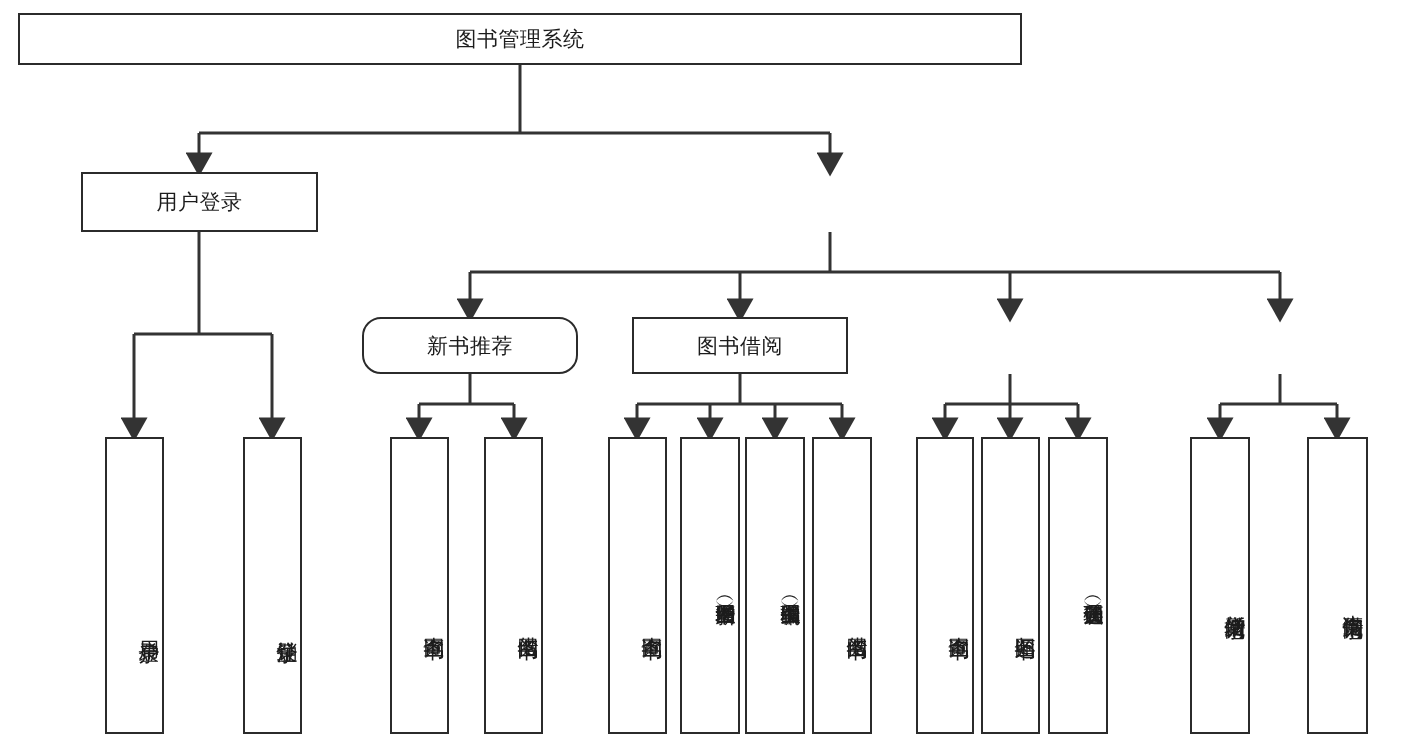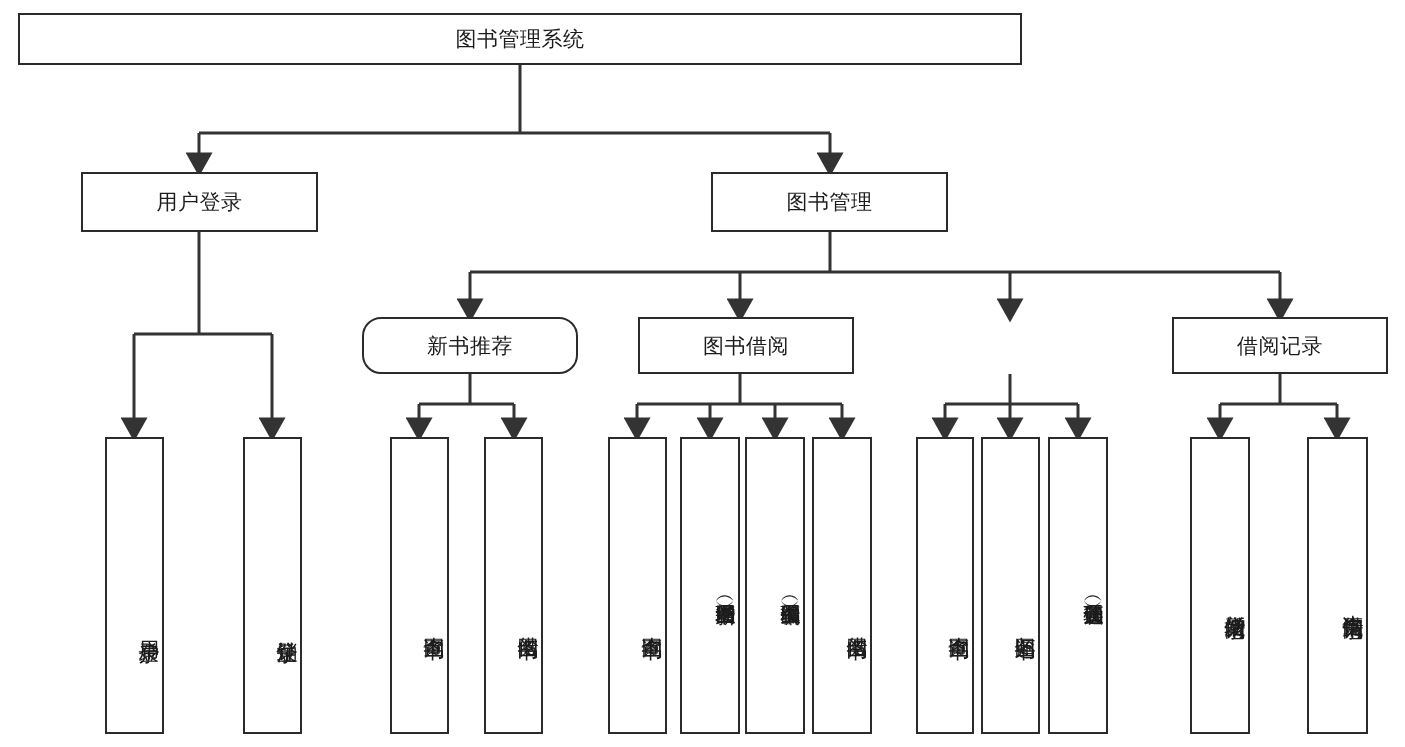--- a/index.html
+++ b/index.html
@@ -125,28 +125,26 @@
       <path d="M1220,404 L1337,404"></path>
       <path d="M1220,404 L1220,421" marker-end="url(#arrowhead)"></path>
       <path d="M1337,404 L1337,421" marker-end="url(#arrowhead)"></path>
     </g>
   </svg>
 
   <div class="node horizontal node-title" style="left:18px; top:13px; width:1004px; height:52px;">图书管理系统</div>
 
   <div class="node horizontal" style="left:81px; top:172px; width:237px; height:60px;">用户登录</div>
 
-  <div class="node horizontal" style="left:711px; top:172px; width:237px; height:60px;">图书管理</div>
 
   <div class="node horizontal" style="left:362px; top:317px; width:216px; height:57px;border-radius:19px;">新书推荐</div>
 
-  <div class="node horizontal" style="left:632px; top:317px; width:216px; height:57px;margin-left:6px;">图书借阅</div>
+  <div class="node horizontal" style="left:632px; top:317px; width:216px; height:57px;">图书借阅</div>
 
 
-  <div class="node horizontal" style="left:1172px; top:317px; width:216px; height:57px;">借阅记录</div>
 
   <div class="node vertical" style="left:105px; top:437px; width:59px; height:297px; padding-top:80px;">用户登录</div>
 
   <div class="node vertical" style="left:243px; top:437px; width:59px; height:297px; padding-top:80px;">注销登录</div>
 
   <div class="node vertical" style="left:390px; top:437px; width:59px; height:297px; padding-top:72px;">查询图书</div>
 
   <div class="node vertical" style="left:484px; top:437px; width:59px; height:297px; padding-top:72px;">借阅图书</div>
 
   <div class="node vertical" style="left:608px; top:437px; width:59px; height:297px; padding-top:72px;">查询图书</div>

